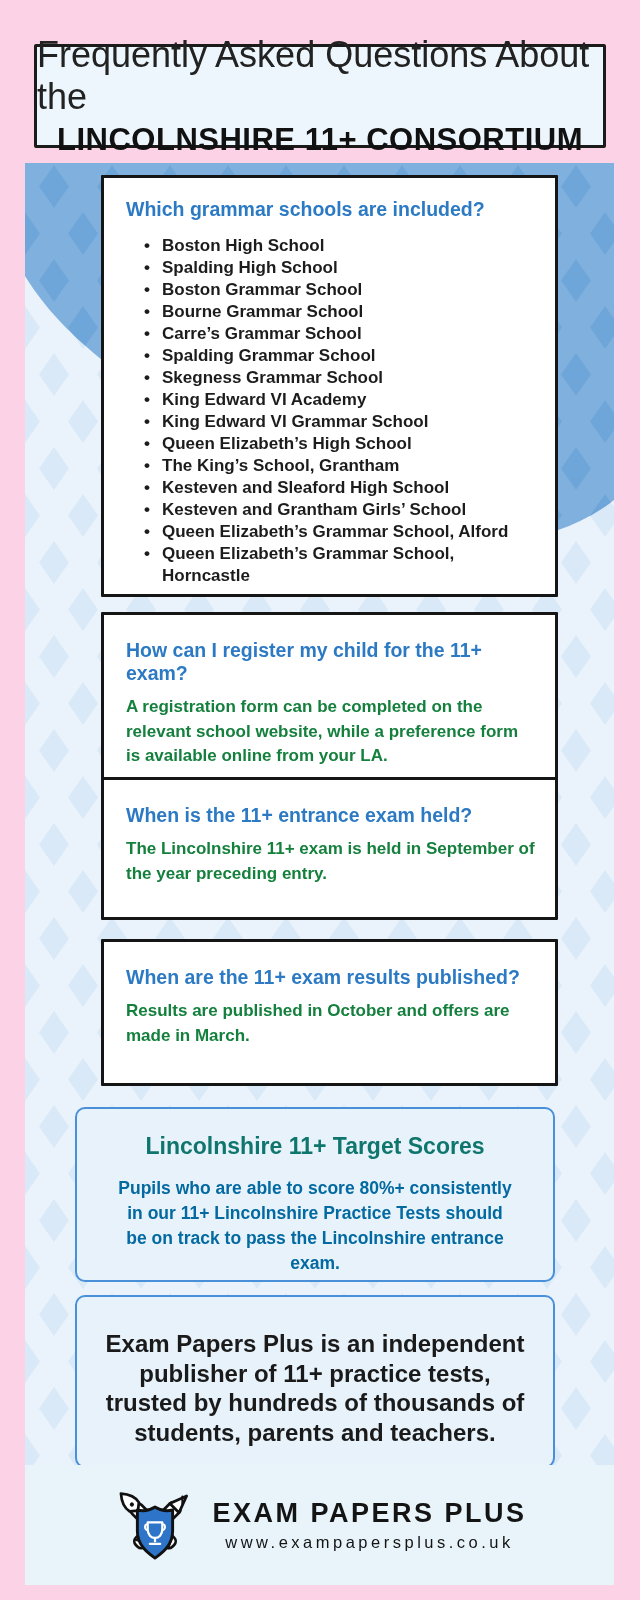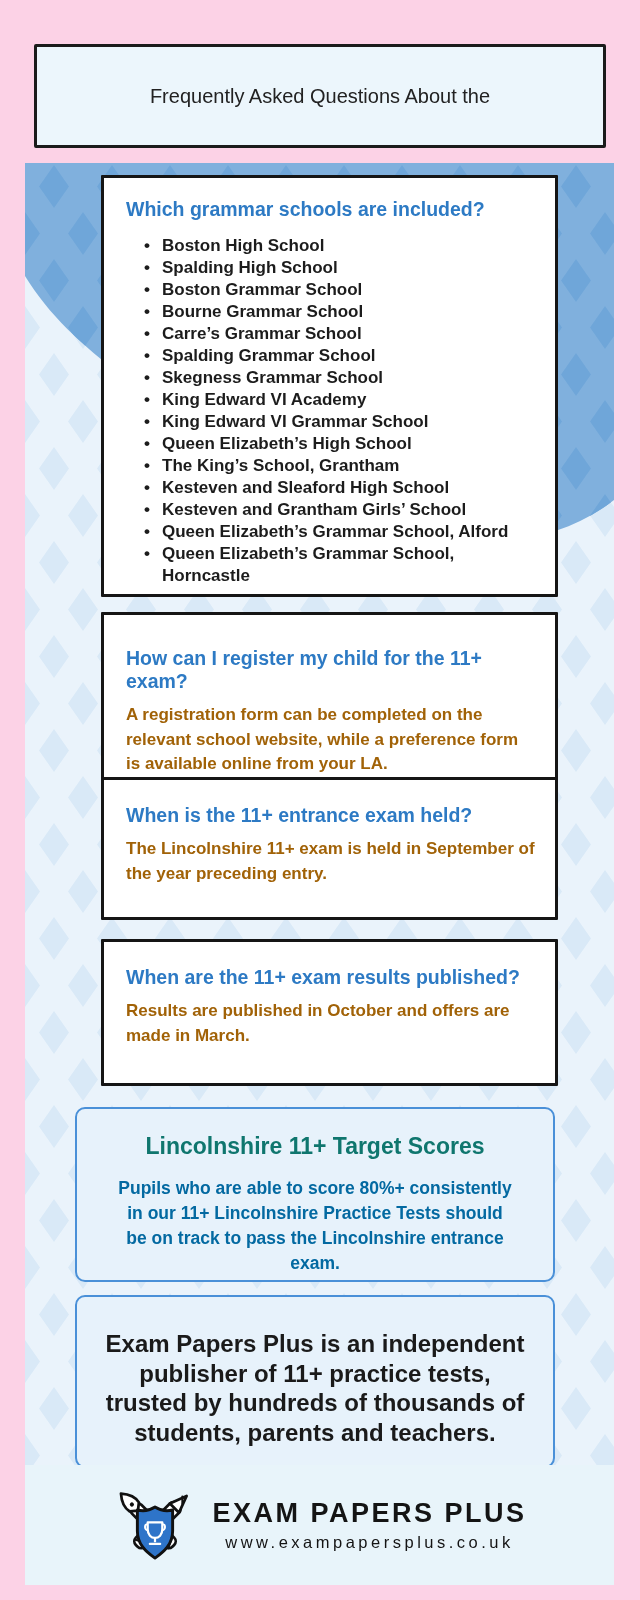--- a/index.html
+++ b/index.html
@@ -12,53 +12,53 @@
     color:#1b1b1b;
   }
   
   .header-box{
     position:absolute;left:34px;top:44px;width:572px;height:104px;
     background:#ecf6fc;border:3px solid #1b1b1b;border-radius:2px;
     box-sizing:border-box;
     display:flex;flex-direction:column;justify-content:center;align-items:center;
     gap:4px;
   }
-  .title-line1{font-size:20px;font-weight:400;color:#222;}
+  .title-line1{font-size:36px;font-weight:400;color:#222;}
   .title-line2{font-size:31px;font-weight:700;color:#111;letter-spacing:.5px;}
 
   
   .content{
     position:absolute;left:25px;top:163px;width:589px;height:1422px;
     background:#eaf3fb;overflow:hidden;
   }
   .bg-svg{position:absolute;left:0;top:0;}
 
   
   .faq-box{
     position:absolute;left:76px;width:457px;
     background:#ffffff;border:3px solid #151515;border-radius:1px;
     box-sizing:border-box;padding:20px 20px 0 22px;
   }
   .faq-q{
     color:#2d7ac4;font-size:19.5px;font-weight:700;margin:0 0 10px 0;
   }
   .faq-a{
-    font-size:17px;font-weight:600;line-height:24.5px;color:#a16207;margin:0;
+    font-size:17px;font-weight:600;line-height:24.5px;color:#15803d;margin:0;
   }
   .school-list{list-style:none;margin:14px 0 0 0;padding:0 0 0 18px;}
   .school-list li{
     position:relative;padding-left:18px;
     font-size:17px;font-weight:700;line-height:22px;color:#1c1c1c;
   }
   .school-list li::before{
     content:"\2022";position:absolute;left:0;top:0;
     font-size:17px;font-weight:700;
   }
   #faq-box-1{top:12px;height:422px;}
-  #faq-box-2{top:449px;height:186px;padding-top:32px;}
+  #faq-box-2{top:449px;height:186px;padding-top:24px;}
   #faq-box-3{top:614px;height:143px;padding-top:24px;}
   #faq-box-4{top:776px;height:147px;padding-top:24px;}
 
   
   .panel{
     position:absolute;left:50px;width:480px;
     background:#e7f2fb;border:2px solid #4a90d8;border-radius:10px;
     box-sizing:border-box;text-align:center;
   }
   #target-panel{top:944px;height:175px;padding:24px 22px 0 22px;}
@@ -86,20 +86,21 @@
   }
   .brand-url{
     font-size:16.5px;font-weight:500;letter-spacing:3.5px;color:#141414;text-align:center;
   }
 </style>
 </head>
 <body>
 
 <div class="header-box">
   <div class="title-line1">Frequently Asked Questions About the</div>
+  <div class="title-line2">LINCOLNSHIRE 11+ CONSORTIUM</div>
 </div>
 
 <div class="content">
 
   <svg class="bg-svg" width="589" height="1422" viewBox="0 0 589 1422" aria-hidden="true">
     <defs>
       <pattern id="argL" width="58" height="94" patternUnits="userSpaceOnUse">
         <path d="M29 2 L44 23.5 29 45 14 23.5 Z" fill="#d9e9f7"></path>
         <path d="M0 49 L15 70.5 0 92 -15 70.5 Z" fill="#d9e9f7"></path>
         <path d="M58 49 L73 70.5 58 92 43 70.5 Z" fill="#d9e9f7"></path>

